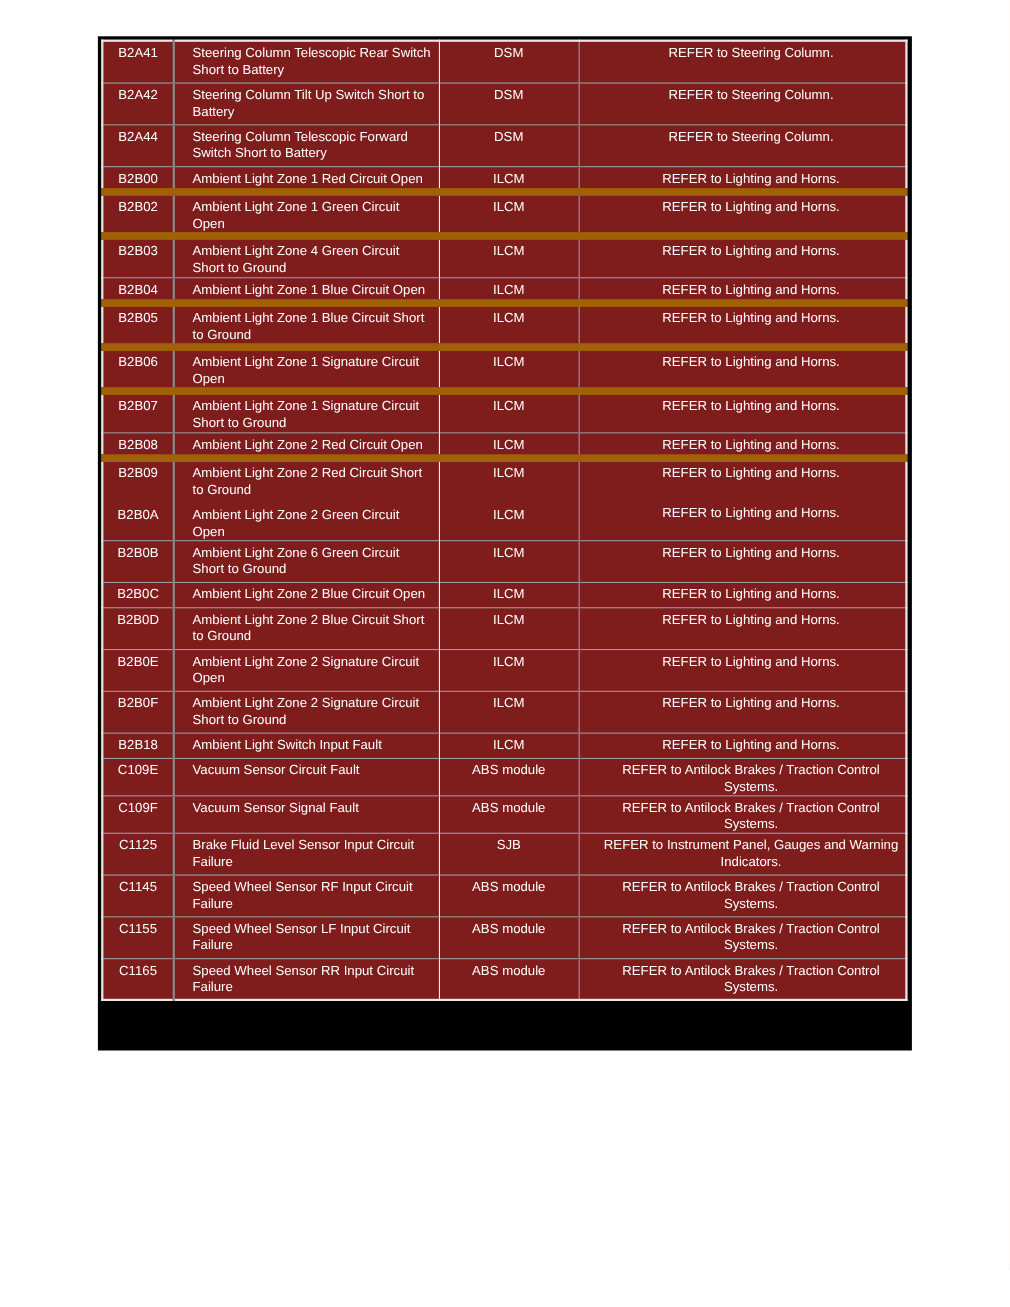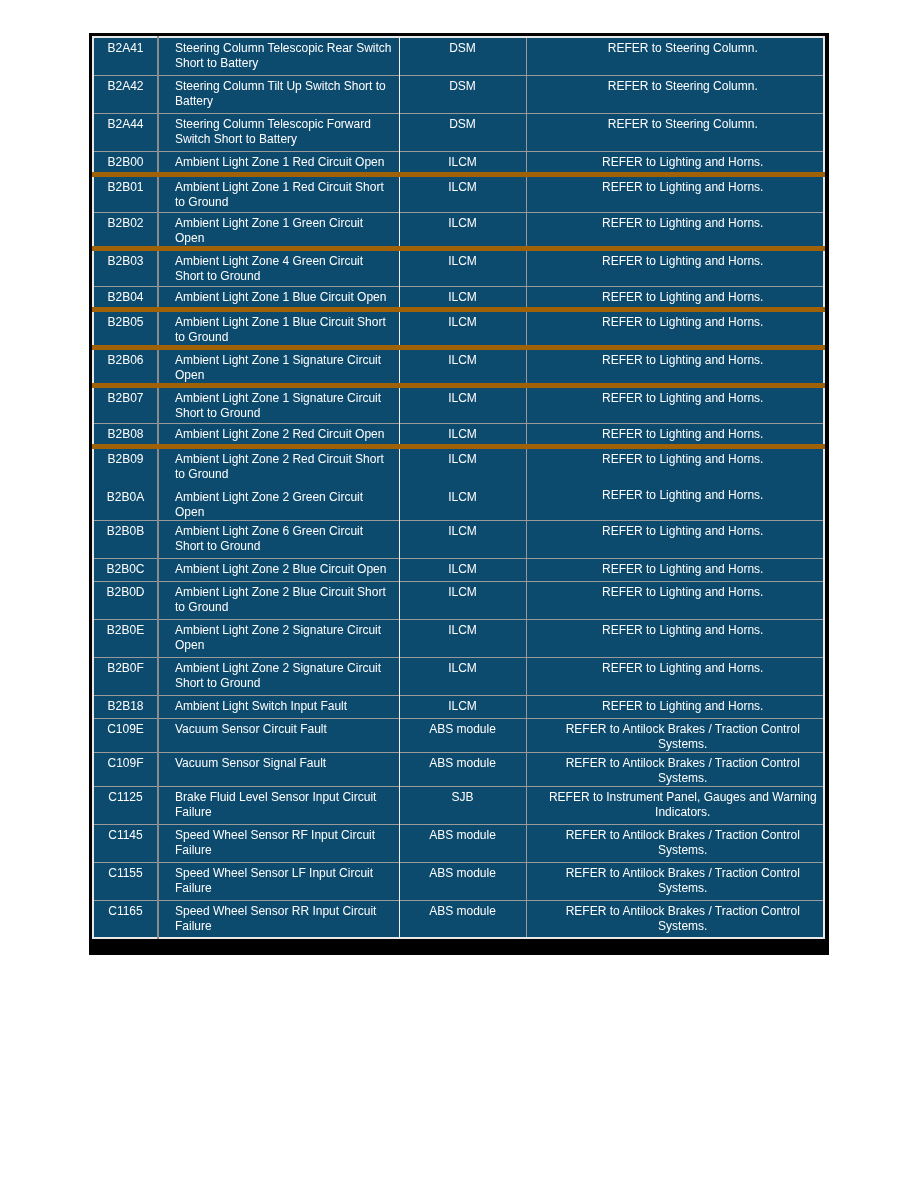--- a/index.html
+++ b/index.html
@@ -22,38 +22,38 @@
       height: 922px;
       background: #000000;
     }
     .dtc-table {
       position: absolute;
       left: 92px;
       top: 36px;
       width: 731px;
       border-collapse: collapse;
       table-layout: fixed;
-      background: #0c4a6e;
+      background: #7f1d1d;
       color: #ffffff;
       font-size: 12px;
       line-height: 15px;
       border: 2px solid #e8e8e8;
     }
     .dtc-table td {
       vertical-align: top;
       padding: 3px 4px 0 4px;
       overflow: hidden;
       box-sizing: border-box;
     }
     .dtc-table tr.single td { height: 23px; }
     .dtc-table tr.merged td { height: 61px; }
     .dtc-table tr.double td { height: 38px; }
 
     .dtc-table tr { border-bottom: 1px solid #9a9a9a; }
-    .dtc-table tr.bright { border-bottom: 5px solid #a16207; }
+    .dtc-table tr.bright { border-bottom: 7px solid #a16207; }
 
     col.c-code { width: 65px; }
     col.c-desc { width: 241px; }
     col.c-mod  { width: 127px; }
     col.c-act  { width: 298px; }
 
     td.code {
       text-align: center;
       border-right: 2px solid #8a8a8a;
     }
@@ -103,26 +103,20 @@
       <td class="desc">Steering Column Telescopic Forward Switch Short to Battery</td>
       <td class="mod">DSM</td>
       <td class="act">REFER to Steering Column.</td>
     </tr>
     <tr class="single bright">
       <td class="code">B2B00</td>
       <td class="desc">Ambient Light Zone 1 Red Circuit Open</td>
       <td class="mod">ILCM</td>
       <td class="act">REFER to Lighting and Horns.</td>
     </tr>
-    <tr class="double">
-      <td class="code">B2B01</td>
-      <td class="desc">Ambient Light Zone 1 Red Circuit Short to Ground</td>
-      <td class="mod">ILCM</td>
-      <td class="act">REFER to Lighting and Horns.</td>
-    </tr>
     <tr class="single bright">
       <td class="code">B2B02</td>
       <td class="desc">Ambient Light Zone 1 Green Circuit Open</td>
       <td class="mod">ILCM</td>
       <td class="act">REFER to Lighting and Horns.</td>
     </tr>
     <tr class="double">
       <td class="code">B2B03</td>
       <td class="desc">Ambient Light Zone 4 Green Circuit Short to Ground</td>
       <td class="mod">ILCM</td>

